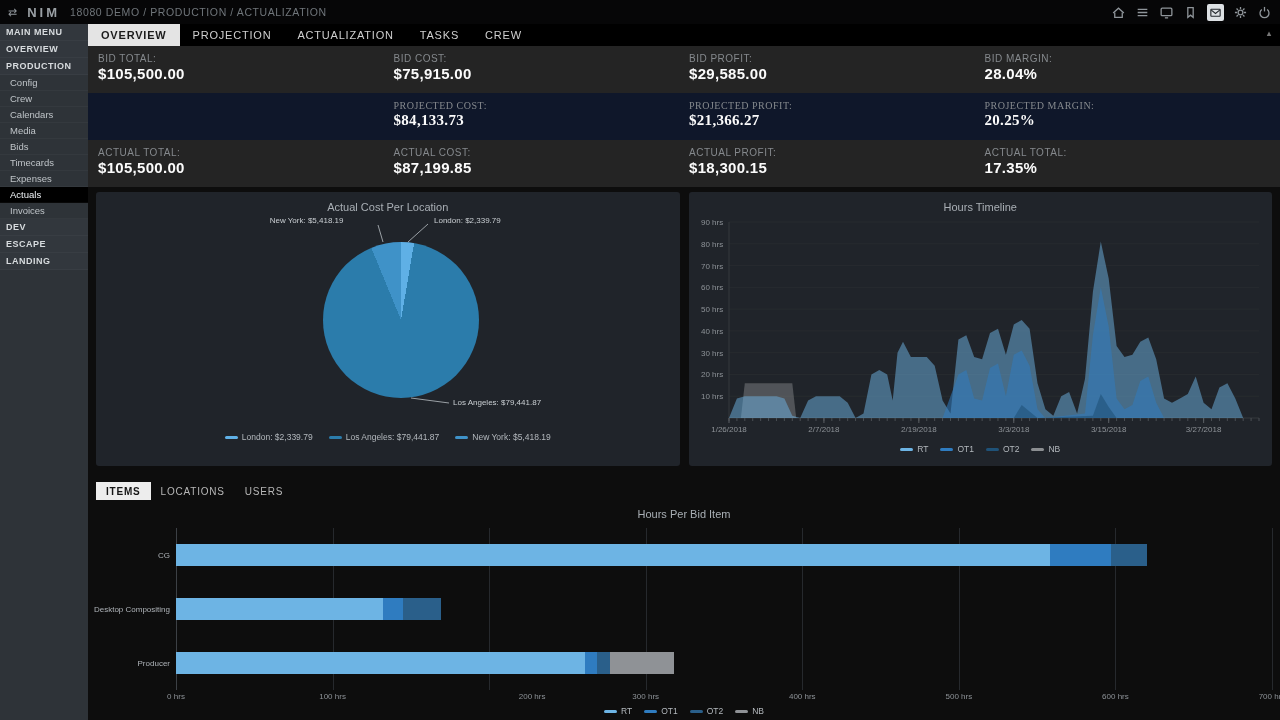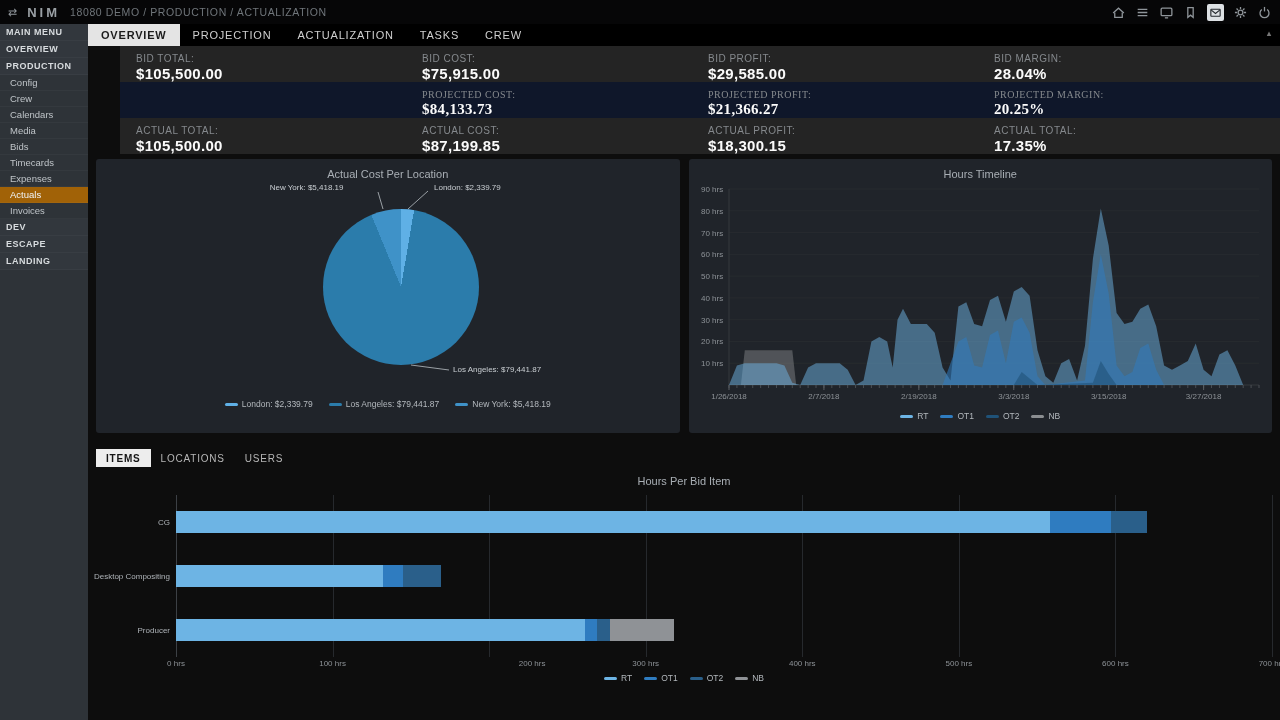--- a/index.html
+++ b/index.html
@@ -15,32 +15,32 @@
   .top-icons { display:flex; align-items:center; gap:9px; color:#8f959a; }
   .icon-btn { width:15px; height:15px; cursor:pointer; }
   .icon-btn svg { display:block; width:100%; height:100%; }
   .mail-wrap { background:#dde1e4; border-radius:2px; padding:2px; color:#23272b; width:17px; height:17px; }
 
   
   .sidebar { position:absolute; top:24px; left:0; bottom:0; width:106px; background:#2e3338; }
   .side-row { height:16px; display:flex; align-items:center; font-size:9.5px; color:#bfc4c8; padding:0 6px; cursor:pointer; border-bottom:1px solid rgba(255,255,255,0.03); }
   .side-header { height:17px; font-weight:bold; color:#d7dbde; letter-spacing:0.5px; justify-content:space-between; background:#32373d; font-size:9px; }
   .side-item { padding-left:10px; }
-  .side-item.selected { background:#a16207; color:#f0f4f7; }
+  .side-item.selected { background:#000000; color:#f0f4f7; }
   .chev svg { display:block; }
 
   
   .main { position:absolute; top:24px; left:88px; right:0; bottom:0; background:#0d0d0d; }
   .tabbar { height:22px; background:#000; display:flex; align-items:stretch; position:relative; }
   .tab { display:flex; align-items:center; padding:0 13px; font-size:11px; letter-spacing:0.8px; color:#cfcfcf; cursor:pointer; }
   .tab.active { background:#e4e4e4; color:#1c1c1c; font-weight:bold; }
   .collapse-btn { position:absolute; right:3px; top:4px; color:#777; font-size:9px; width:16px; text-align:center; cursor:pointer; }
 
   
-  .stats-row { display:grid; grid-template-columns:repeat(4,1fr); height:36px; padding-left:16px;margin-left:32px; }
+  .stats-row { display:grid; grid-template-columns:repeat(4,1fr); height:47px; padding-left:10px; }
   .stats-row.norm { background:#242424; }
   .stats-row.alt { background:#0f172a;font-family:Liberation Serif, serif; }
   .stat-cell { padding-top:7px; }
   .stat-label { font-size:10px; color:#85898d; letter-spacing:0.5px; }
   .stat-value { font-size:15px; font-weight:bold; color:#fbfbfb; margin-top:1px; letter-spacing:0.3px; }
 
   
   .charts { display:flex; gap:9px; padding:5px 8px 0; }
   .panel { flex:1; height:274px; background:#20242a; border-radius:3px; position:relative; overflow:hidden; }
   .panel-title { text-align:center; padding-top:9px; font-size:11px; color:#a9afb5; }

